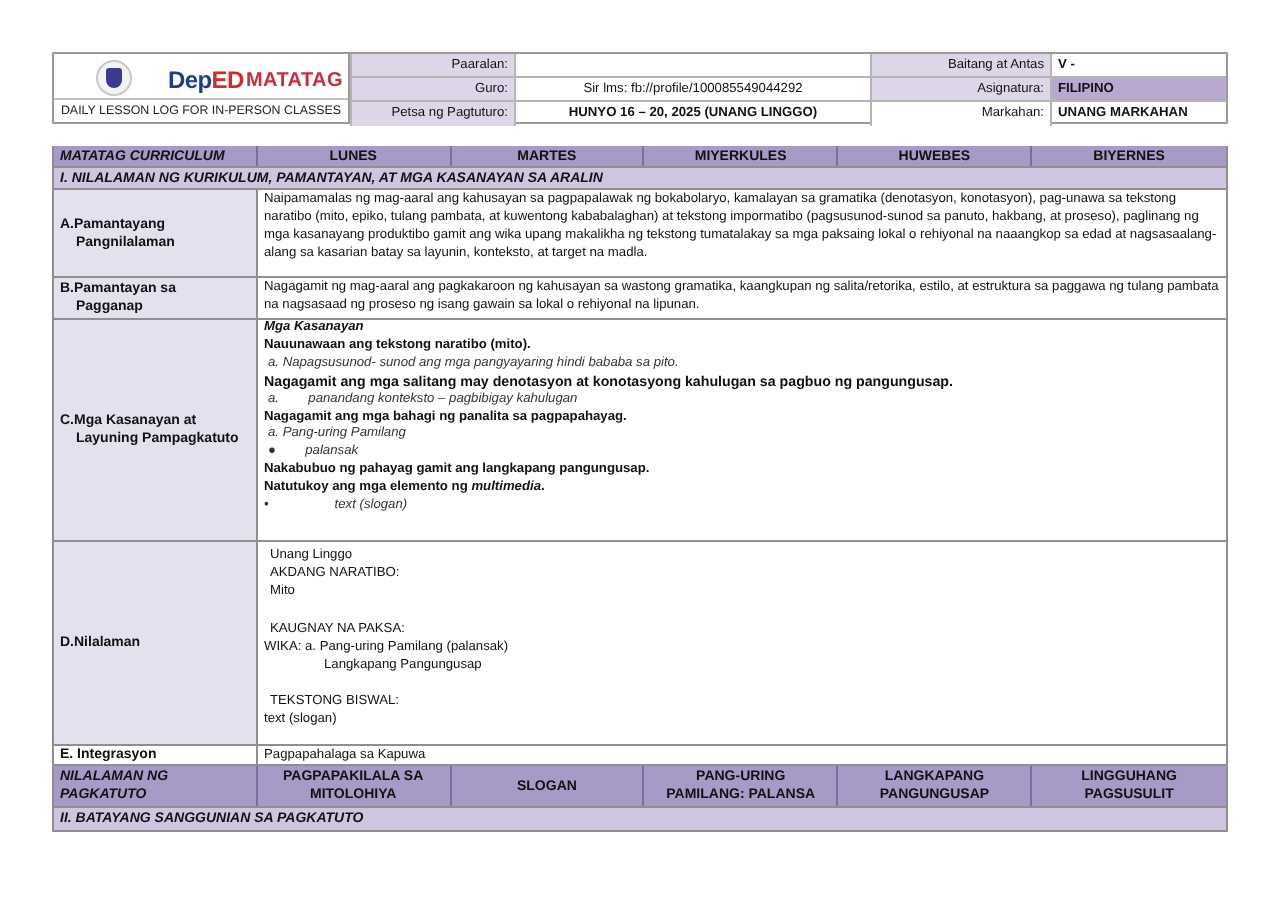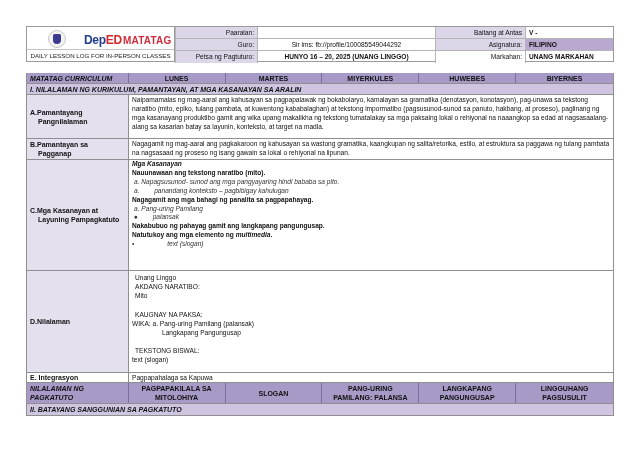--- a/index.html
+++ b/index.html
@@ -111,20 +111,21 @@
     <div class="lbl-cell">
       <div>
         <span>C.Mga Kasanayan at</span>
         <span class="ind">Layuning Pampagkatuto</span>
       </div>
     </div>
     <div class="body-cell" style="padding-top:0;">
       <div class="b italic">Mga Kasanayan</div>
       <div class="b">Nauunawaan ang tekstong naratibo (mito).</div>
       <div class="it" style="padding-left:2px;">a. Napagsusunod- sunod ang mga pangyayaring hindi bababa sa pito.</div>
+      <div class="b" style="font-size:7.1px;">Nagagamit ang mga salitang may denotasyon at konotasyong kahulugan sa pagbuo ng pangungusap.</div>
       <div class="it pre" style="padding-left:2px;">a.        panandang konteksto – pagbibigay kahulugan</div>
       <div class="b">Nagagamit ang mga bahagi ng panalita sa pagpapahayag.</div>
       <div class="it" style="padding-left:2px;">a. Pang-uring Pamilang</div>
       <div class="it pre" style="padding-left:2px;">●        palansak</div>
       <div class="b">Nakabubuo ng pahayag gamit ang langkapang pangungusap.</div>
       <div class="b"><span>Natutukoy ang mga elemento ng </span><i>multimedia</i><span>.</span></div>
       <div class="it pre">•                  text (slogan)</div>
     </div>
   </div>
 

